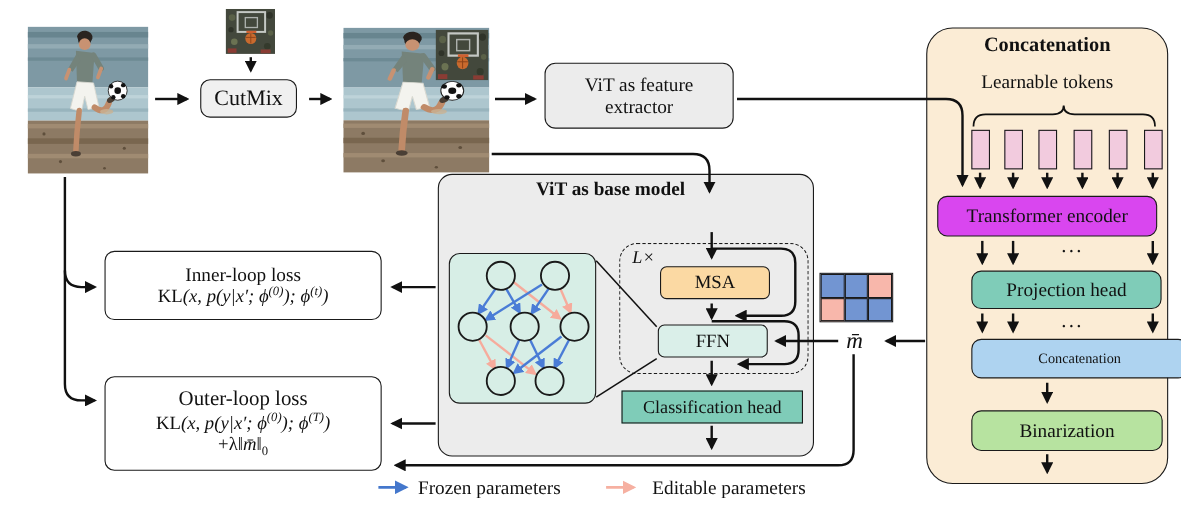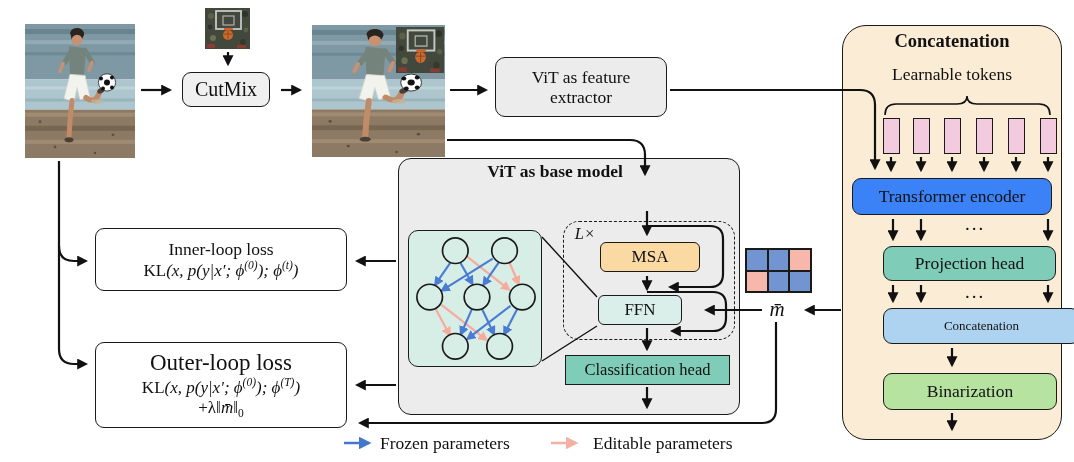--- a/index.html
+++ b/index.html
@@ -126,21 +126,21 @@
   <div class="lbl bold" style="left:435px;top:161px;width:240px;font-size:17.5px;">ViT as base model</div>
 
 
   <div class="dashedbox" style="left:563px;top:221px;width:172px;height:119px;"></div>
   <div class="lbl var" style="left:568px;top:224px;width:34px;font-size:16.5px;">L×</div>
 
   <div class="box" style="left:600px;top:242px;width:100px;height:30px;background:#fbd9a3;border-radius:6px;font-size:17px;">
     <span>MSA</span>
   </div>
 
-  <div class="box" style="left:598px;top:295px;width:84px;height:30px;background:#daefe9;border-radius:6px;font-size:17px;">
+  <div class="box" style="left:598px;top:295px;width:100px;height:30px;background:#daefe9;border-radius:6px;font-size:17px;">
     <span>FFN</span>
   </div>
 
   <div class="box" style="left:565px;top:355px;width:165px;height:30px;background:#7fccb8;border-radius:0;">
     <span>Classification head</span>
   </div>
 
   <div class="box" style="left:408px;top:230px;width:134px;height:137px;background:#d7eee6;border-radius:10px;border-width:1.6px;">
     <svg width="134" height="137" viewBox="0 0 134 137">
       <defs>
@@ -194,21 +194,21 @@
 
   <div id="tokens">
       <div class="token" style="left: 883px; background: rgb(242, 203, 222);"></div>
       <div class="token" style="left: 913px; background: rgb(242, 203, 222);"></div>
       <div class="token" style="left: 944px; background: rgb(242, 203, 222);"></div>
       <div class="token" style="left: 976px; background: rgb(242, 203, 222);"></div>
       <div class="token" style="left: 1008px; background: rgb(242, 203, 222);"></div>
       <div class="token" style="left: 1040px; background: rgb(242, 203, 222);"></div>
     </div>
 
-  <div class="box" style="left:852px;top:178px;width:200px;height:37px;background:#3b82f6;border-radius:9px;font-size:17.5px;">
+  <div class="box" style="left:852px;top:178px;width:200px;height:37px;background:#d946ef;border-radius:9px;font-size:17.5px;">
     <span>Transformer encoder</span>
   </div>
 
   <div class="dots" style="left:957px;top:213px;width:36px;">...</div>
 
   <div class="box" style="left:883px;top:246px;width:173px;height:35px;background:#7fccb8;border-radius:9px;font-size:17.5px;">
     <span>Projection head</span>
   </div>
 
   <div class="dots" style="left:957px;top:281px;width:36px;">...</div>
@@ -222,21 +222,21 @@
   </div>
 
   <div class="box loss" style="left:95px;top:228px;width:252px;height:63px;border-width:1.6px;">
     <div style="font-size:17.5px;">Inner-loop loss</div>
     <div class="formula">
       <span>KL</span><span class="var">(x, p(y|x′; ϕ</span><sup class="m">(0)</sup><span class="var">); ϕ</span><sup class="m">(t)</sup><span class="var">)</span>
     </div>
   </div>
 
   <div class="box loss" style="left:95px;top:342px;width:252px;height:86px;border-width:1.6px;">
-    <div style="font-size:23px;">Outer-loop loss</div>
+    <div style="font-size:19px;">Outer-loop loss</div>
     <div class="formula">
       <span>KL</span><span class="var">(x, p(y|x′; ϕ</span><sup class="m">(0)</sup><span class="var">); ϕ</span><sup class="m">(T)</sup><span class="var">)</span>
     </div>
     <div class="formula">
       <span>+λ‖</span><span class="var">m̄</span><span>‖</span><sub class="m">0</sub>
     </div>
   </div>
 
   <div class="lbl" style="left:380px;top:433px;width:170px;text-align:left;font-size:17.5px;">Frozen parameters</div>
   <div class="lbl" style="left:593px;top:433px;width:190px;text-align:left;font-size:17.5px;">Editable parameters</div>

